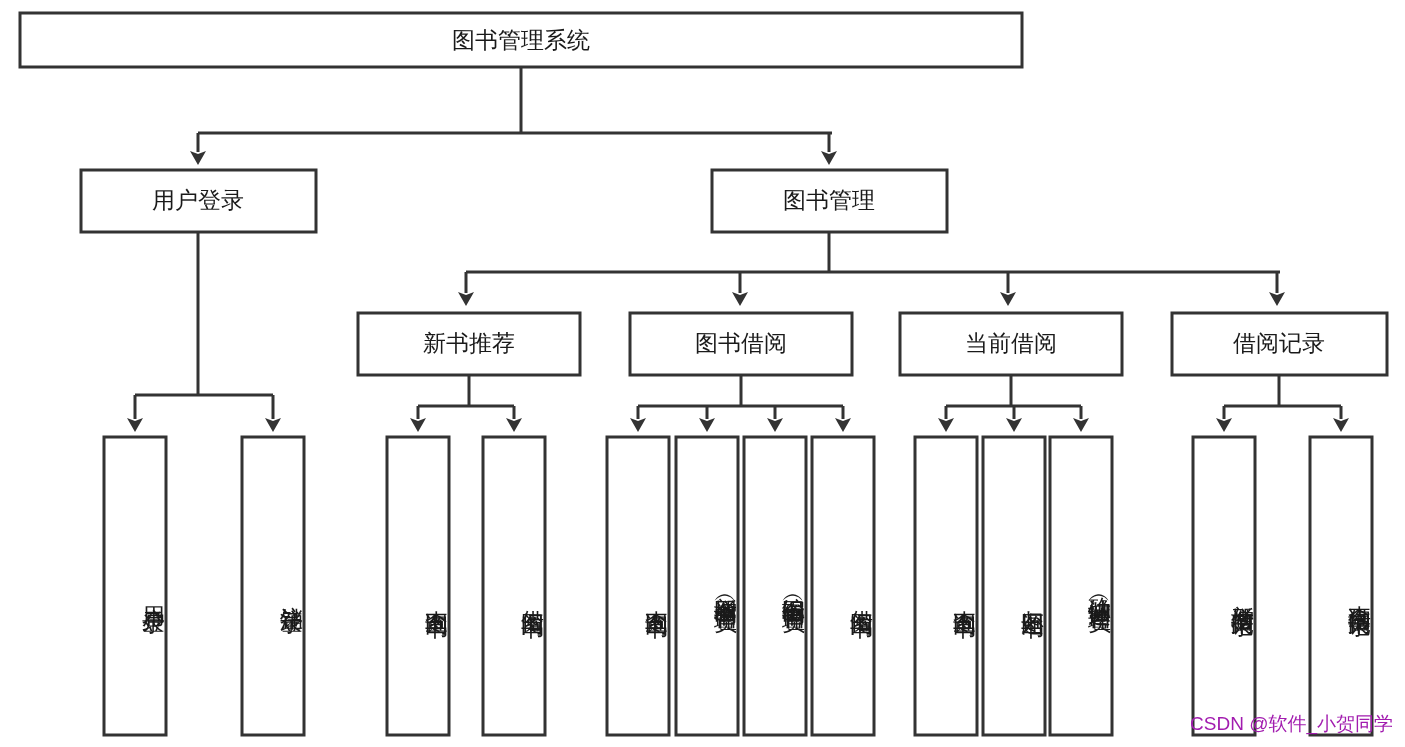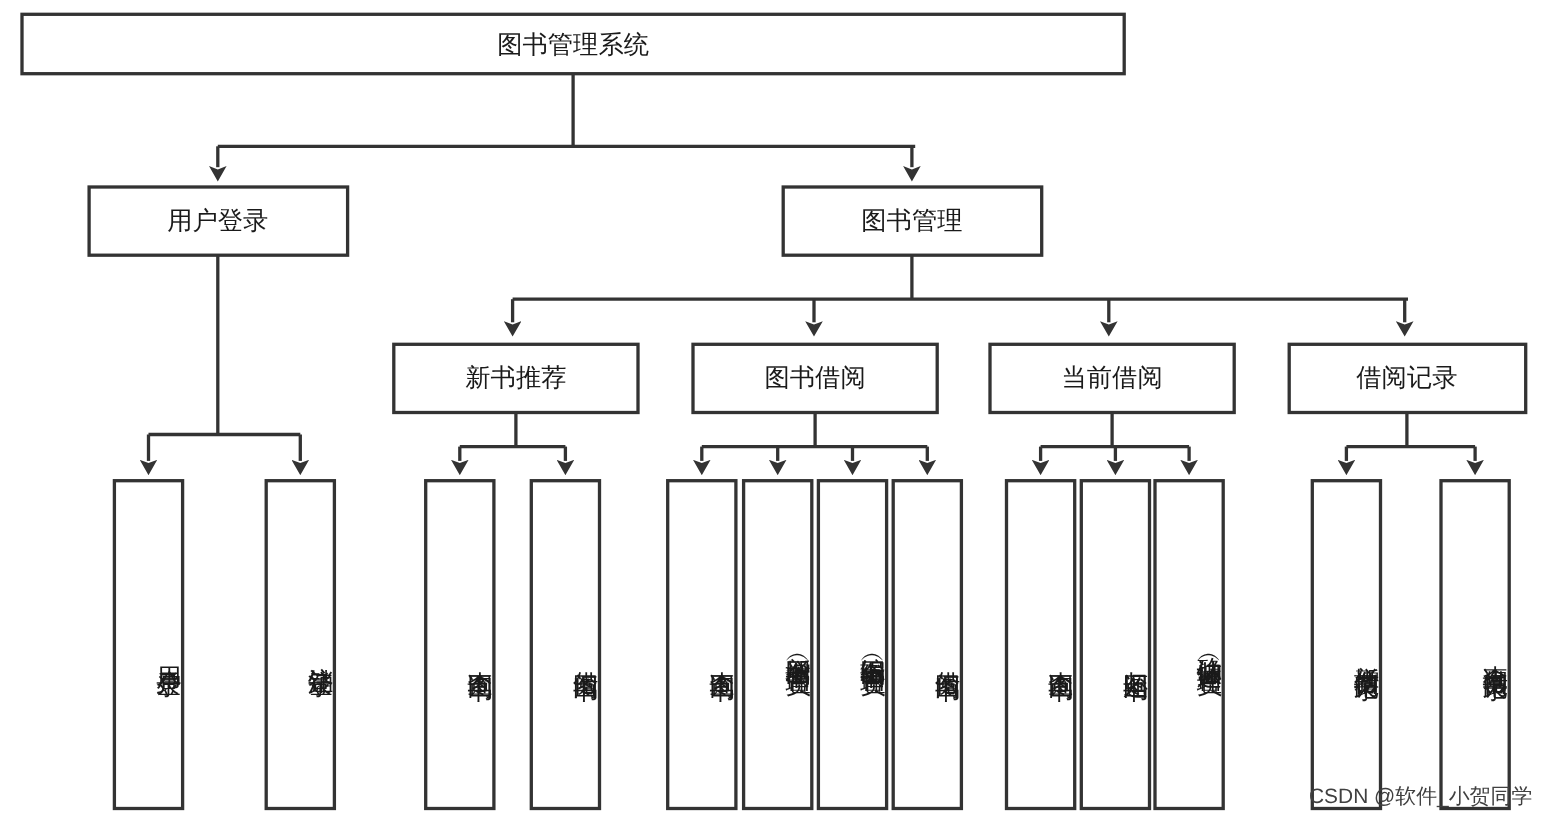--- a/index.html
+++ b/index.html
@@ -64,21 +64,21 @@
     letter-spacing: 2px;
     white-space: nowrap;
     pointer-events: none;
   }
   .watermark {
     position: absolute;
     right: 12px;
     bottom: 6px;
     font-family: "Liberation Sans", "DejaVu Sans", sans-serif;
     font-size: 19px;
-    color: #404040;
+    color: #a21caf;
     white-space: nowrap;
     user-select: none;
   }
 </style>
 </head>
 <body>
 
 <div id="diagram-root">
 
   <svg class="diagram-canvas" viewBox="0 0 1405 747" xmlns="http://www.w3.org/2000/svg">

